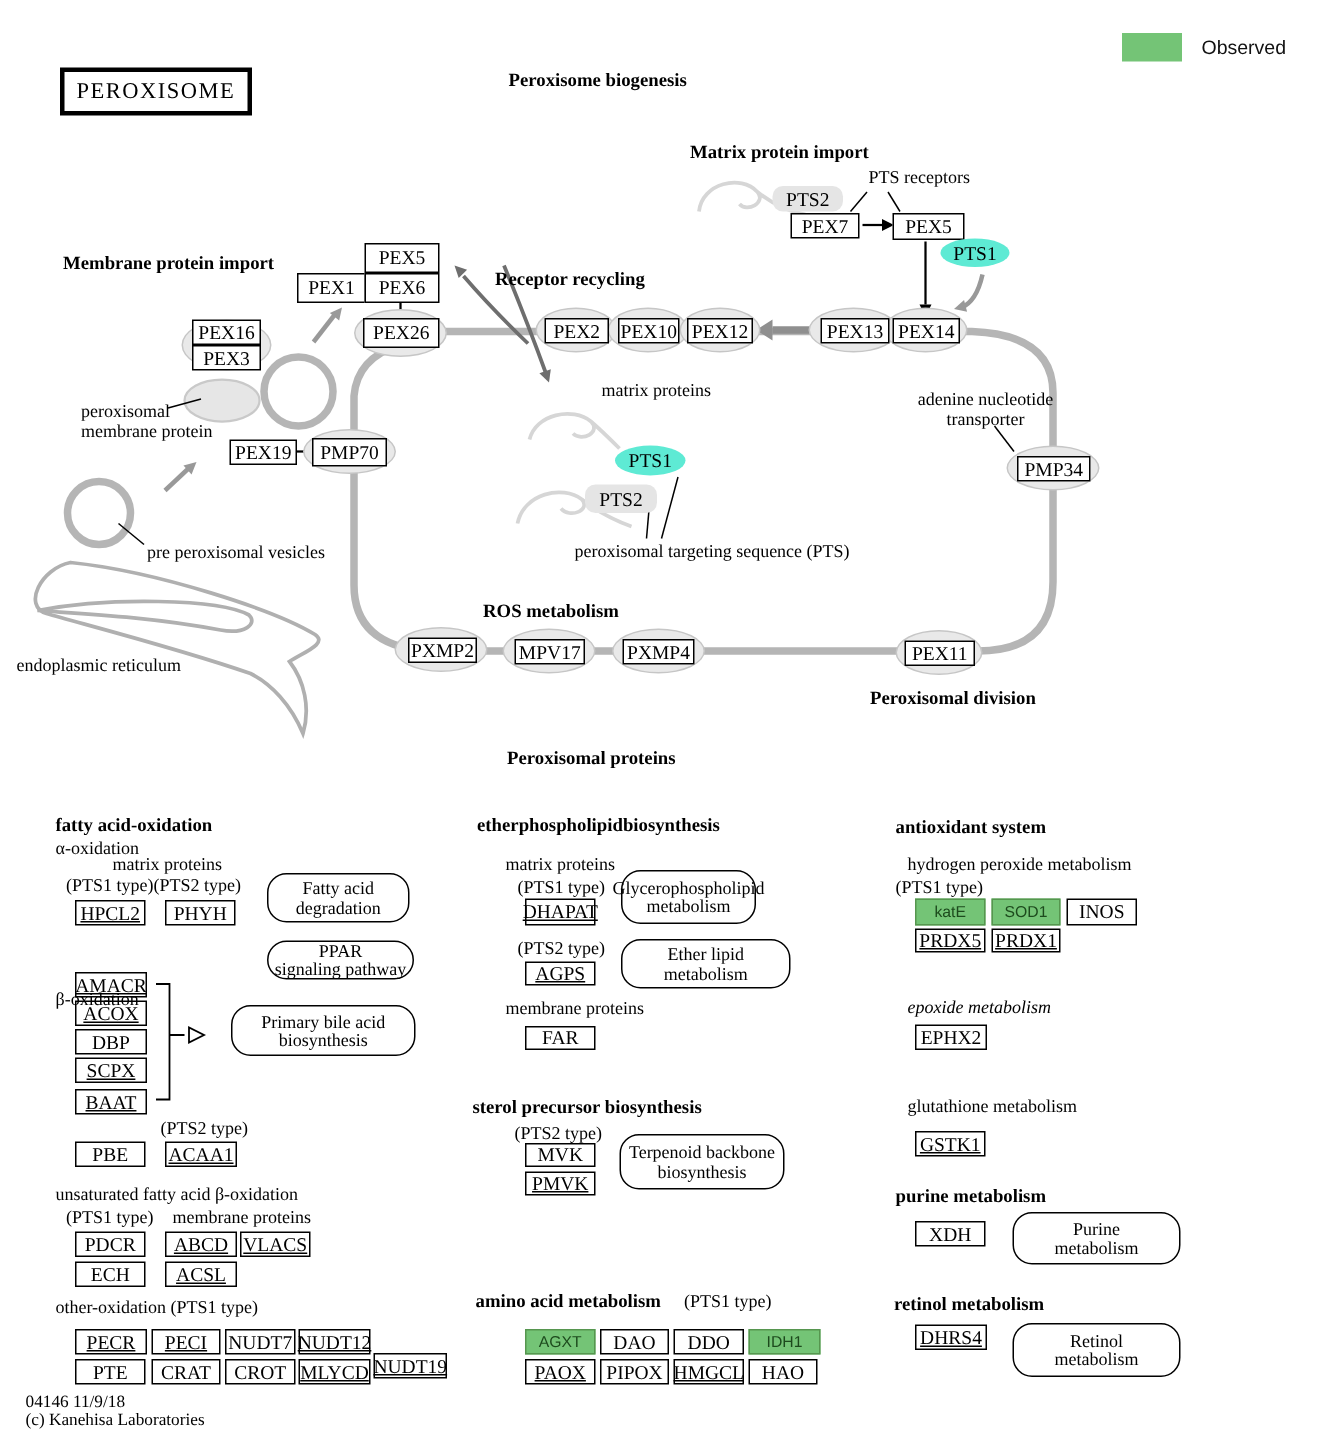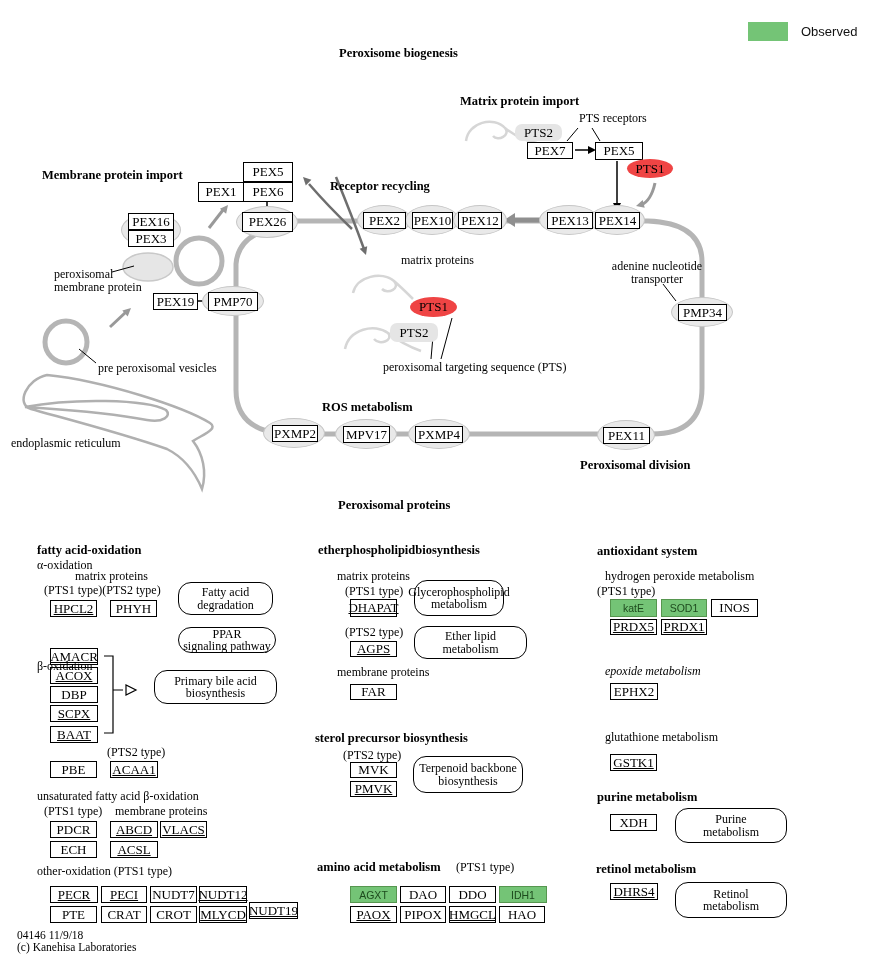--- a/index.html
+++ b/index.html
@@ -18,21 +18,21 @@
   .gene.uline{text-decoration:underline;}
   .gene.green{background:#74c476;border-color:#56964f;
         font:10.5px "Liberation Sans",sans-serif;color:#1d4a1d;text-decoration:none;}
   .pathway{position:absolute;z-index:3;display:flex;align-items:center;justify-content:center;
         text-align:center;background:#fff;border:1.4px solid #000;border-radius:13px;
         font:12px "Liberation Serif",serif;line-height:1.02;white-space:pre-line;
         box-sizing:border-box;cursor:pointer;}
   .tag{position:absolute;z-index:3;display:flex;align-items:center;justify-content:center;
         font:13px "Liberation Serif",serif;color:#000;box-sizing:border-box;}
   .tag.light{background:#e5e5e5;border-radius:7px;}
-  .tag.dark{background:#ef4444;border-radius:50%;}
+  .tag.dark{background:#5eead4;border-radius:50%;}
   #title-box{position:absolute;left:40px;top:45px;width:122px;height:26px;z-index:4;
         border:3px solid #000;display:flex;align-items:center;justify-content:center;
         font:15px "Liberation Serif",serif;letter-spacing:1px;}
   #legend{position:absolute;left:748px;top:22px;z-index:4;display:flex;align-items:center;}
   #legend .swatch{width:40px;height:19px;}
   #legend .ltext{margin-left:13px;font:13px "Liberation Sans",sans-serif;color:#111;}
   .footer-line{position:absolute;left:17px;z-index:4;font:11.5px "Liberation Serif",serif;}
 </style>
 </head>
 <body>
@@ -103,20 +103,23 @@
       <path d="M431,359 L433,336"></path>
       <path d="M441,359 L452,318"></path>
     </g>
 
     <g stroke="#000" stroke-width="1.2" fill="none">
       <path d="M104,656 H113 V733 H104 M113,690 H123"></path>
       <polygon points="126,685 126,695 136,690" fill="#fff"></polygon>
     </g>
   </svg>
 
+  <div id="title-box">
+    <span>PEROXISOME</span>
+  </div>
 
   <div id="legend">
     <div class="swatch" style="background: rgb(116, 196, 118);"></div>
     <div class="ltext">Observed</div>
   </div>
 
   <div class="footer-line" style="top:929px">04146 11/9/18</div>
   <div class="footer-line" style="top:941px">(c) Kanehisa Laboratories</div>
 
 <div class="label b" style="left: 339px; top: 47px;">Peroxisome biogenesis</div>

